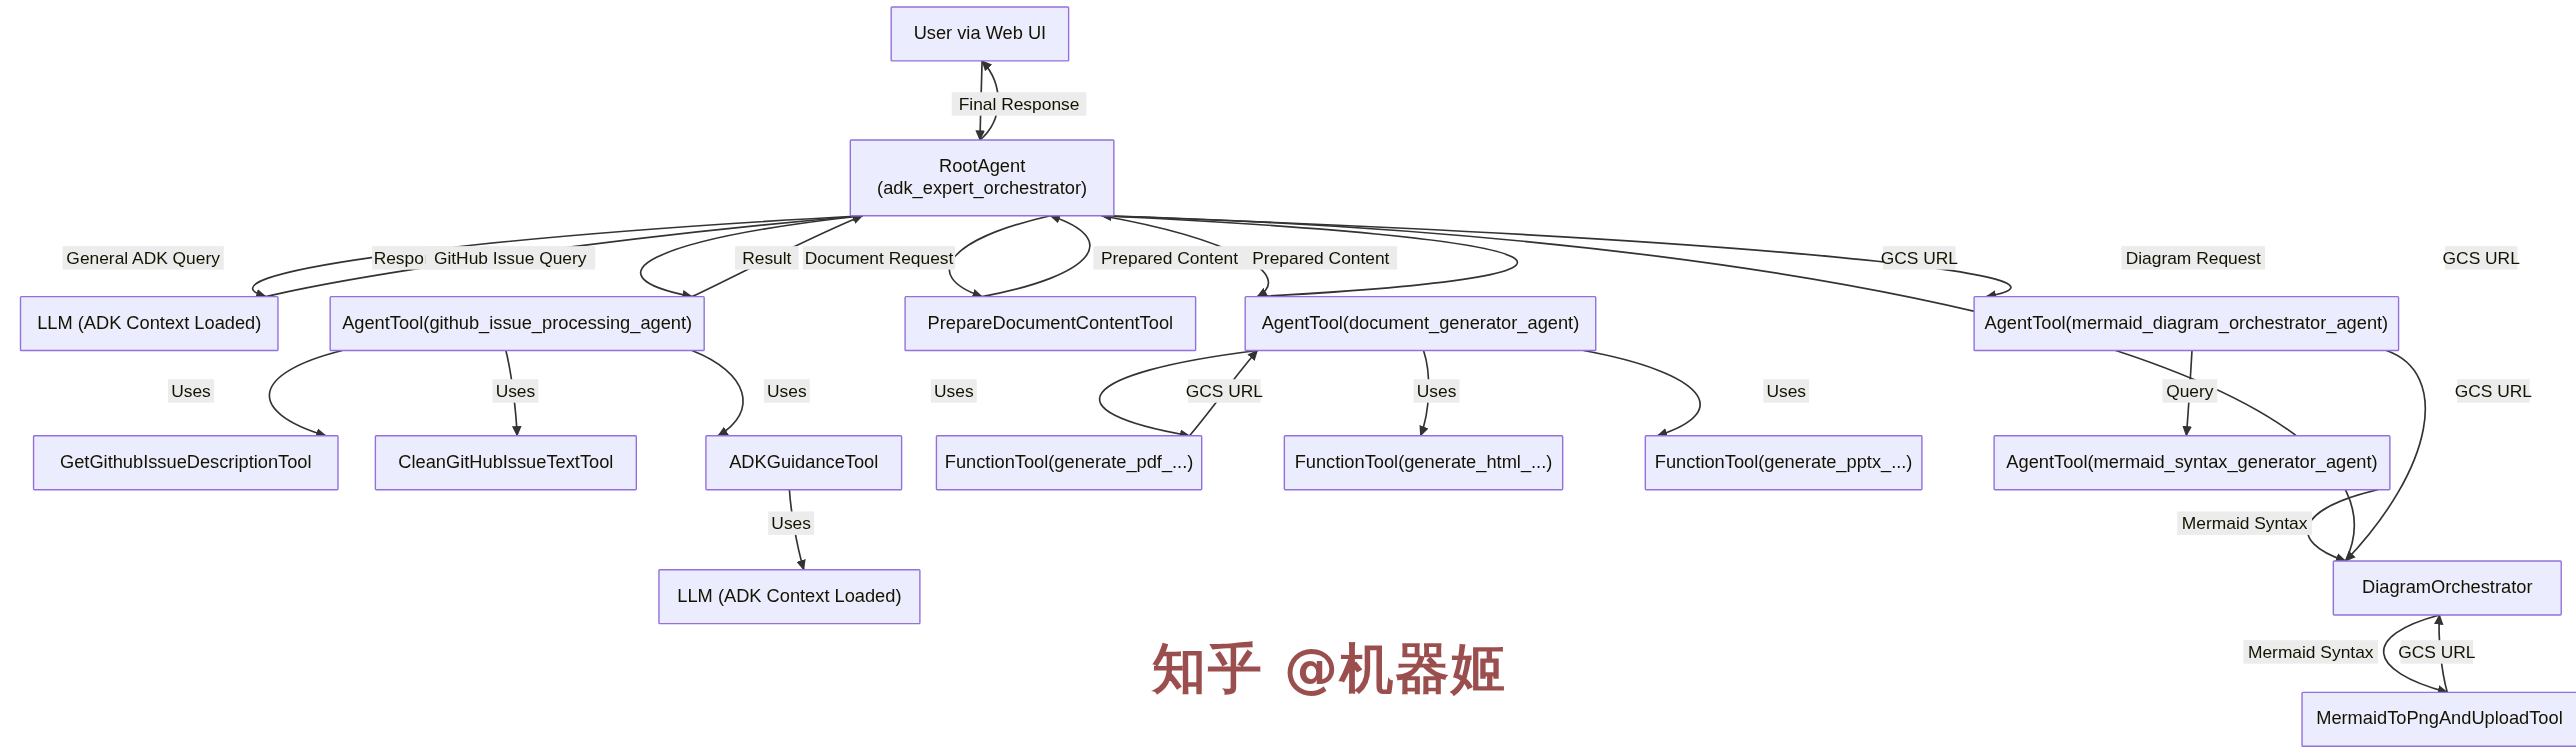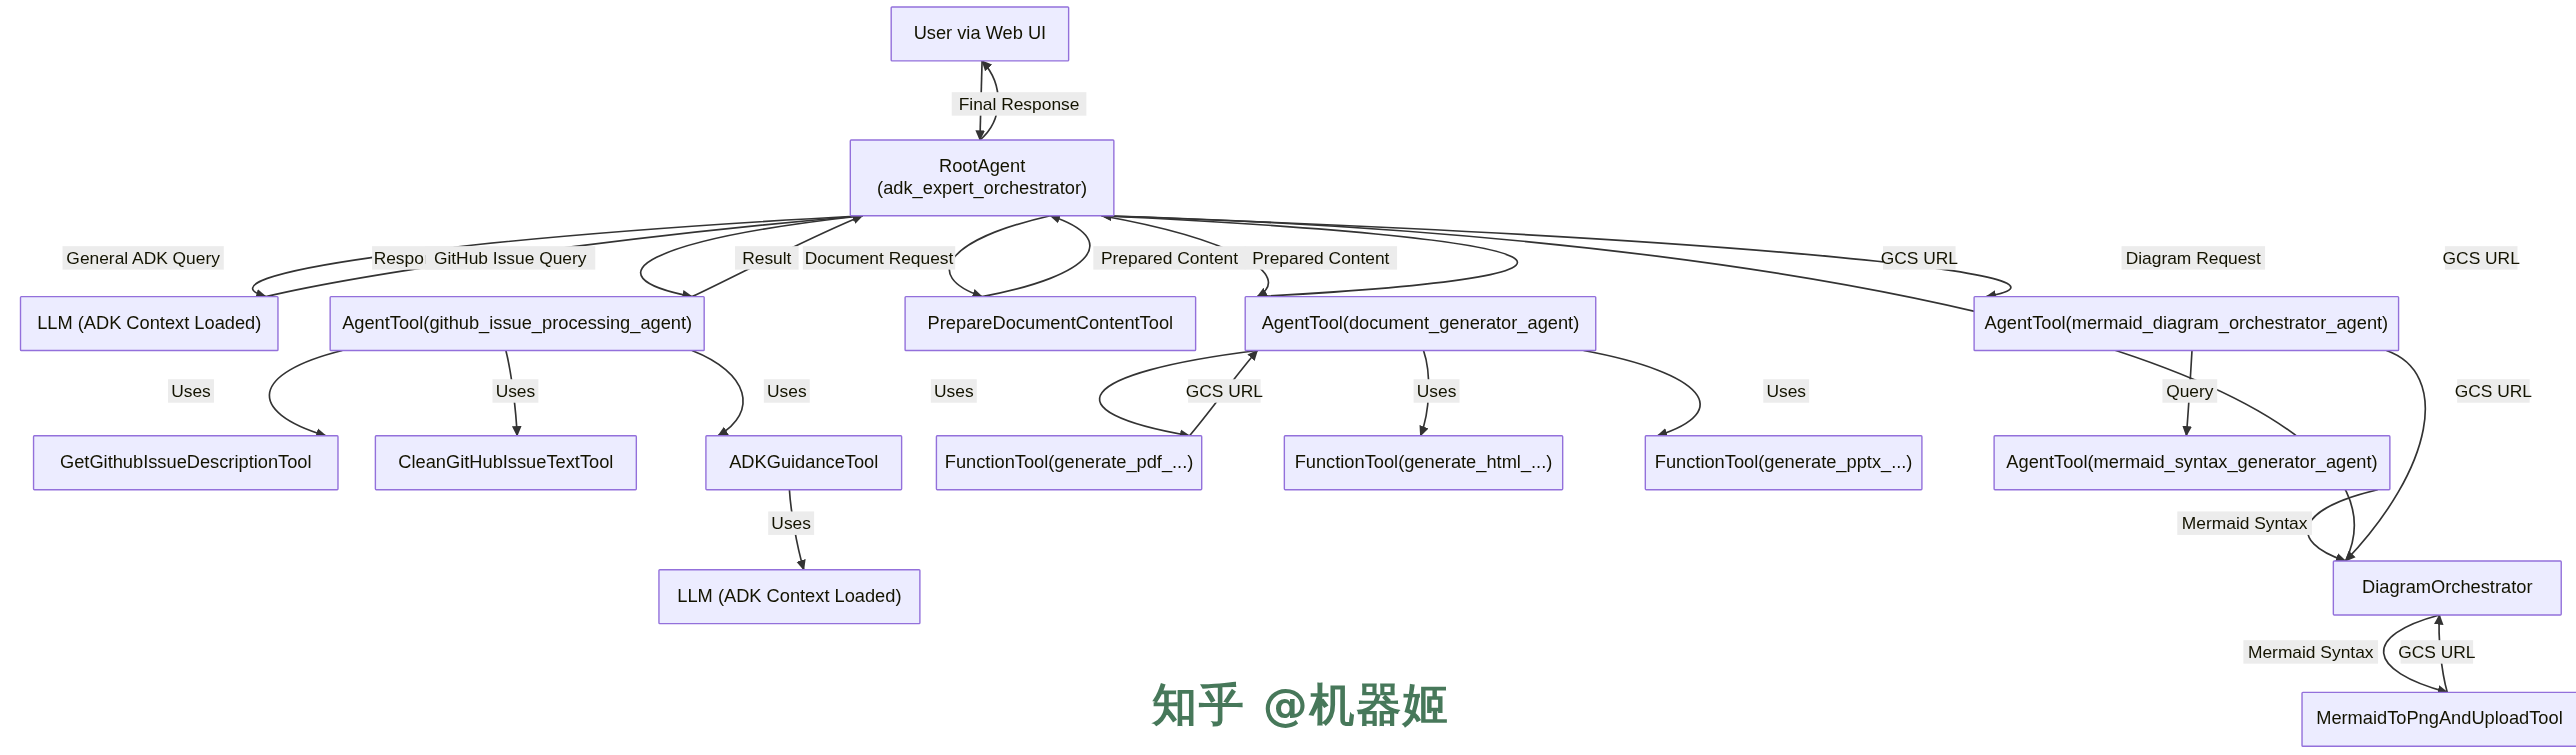--- a/index.html
+++ b/index.html
@@ -52,25 +52,25 @@
   .edge-label-text {
     font-family: "Liberation Sans", sans-serif;
     font-size: 20px;
     fill: #131300;
     text-anchor: middle;
     dominant-baseline: middle;
   }
   .watermark {
     position: absolute;
     left: 1140px;
-    top: 675px;
+    top: 633px;
     font-family: "DejaVu Sans", sans-serif;
-    font-size: 45px;
+    font-size: 54px;
     font-weight: bold;
-    color: #14532d;
+    color: #7f1d1d;
     opacity: 0.78;
     white-space: nowrap;
     letter-spacing: 1.7px;
     user-select: none;
     pointer-events: none;
   }
 </style>
 </head>
 <body>
 

